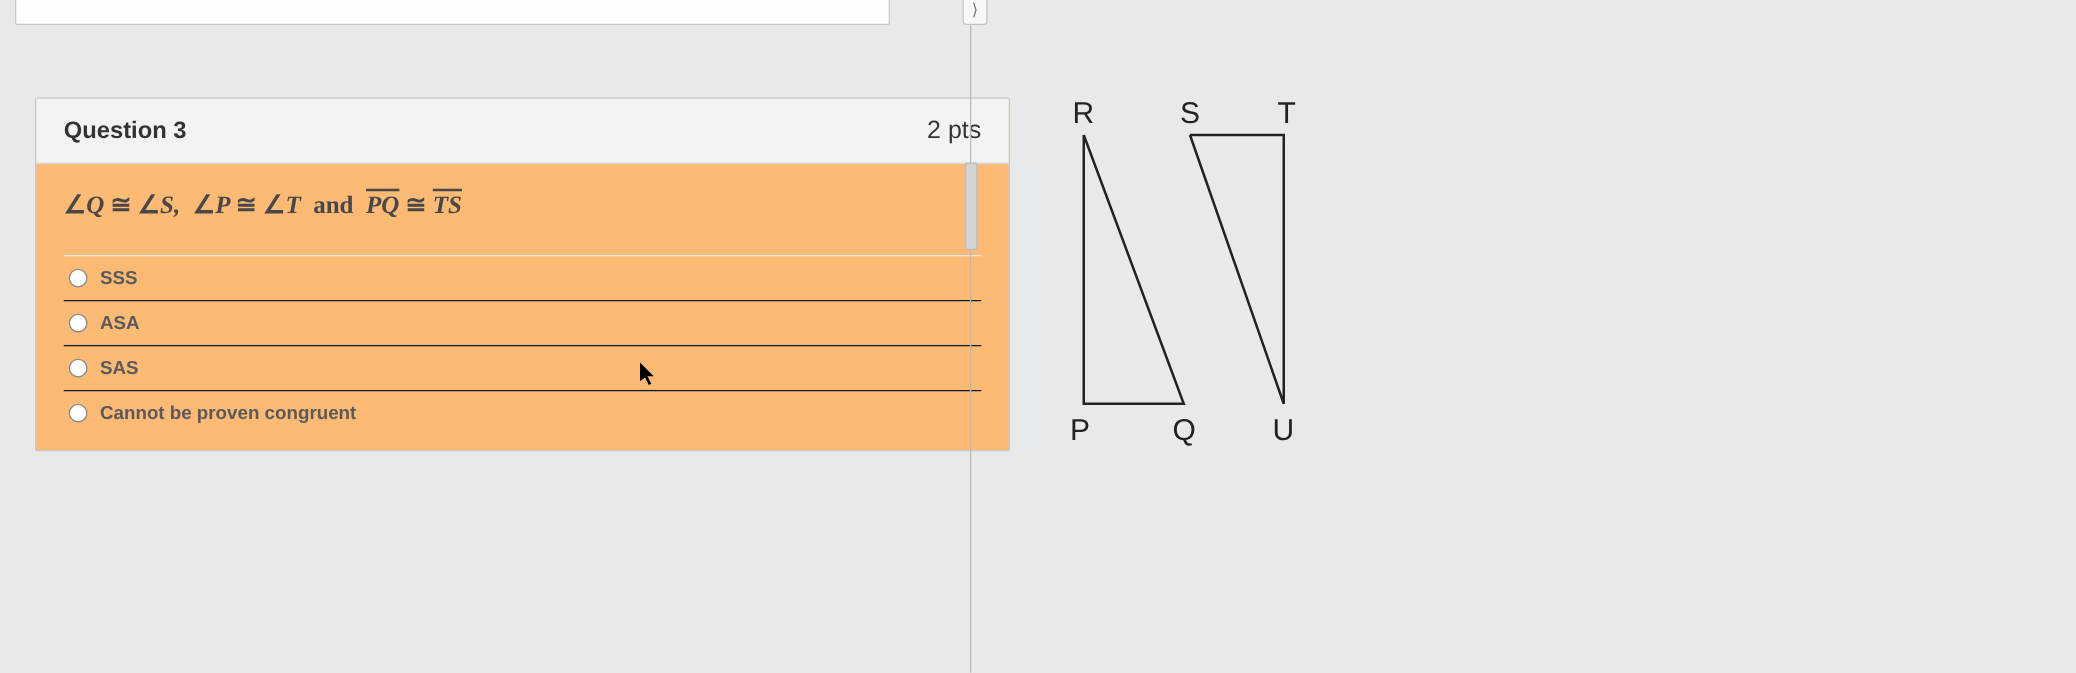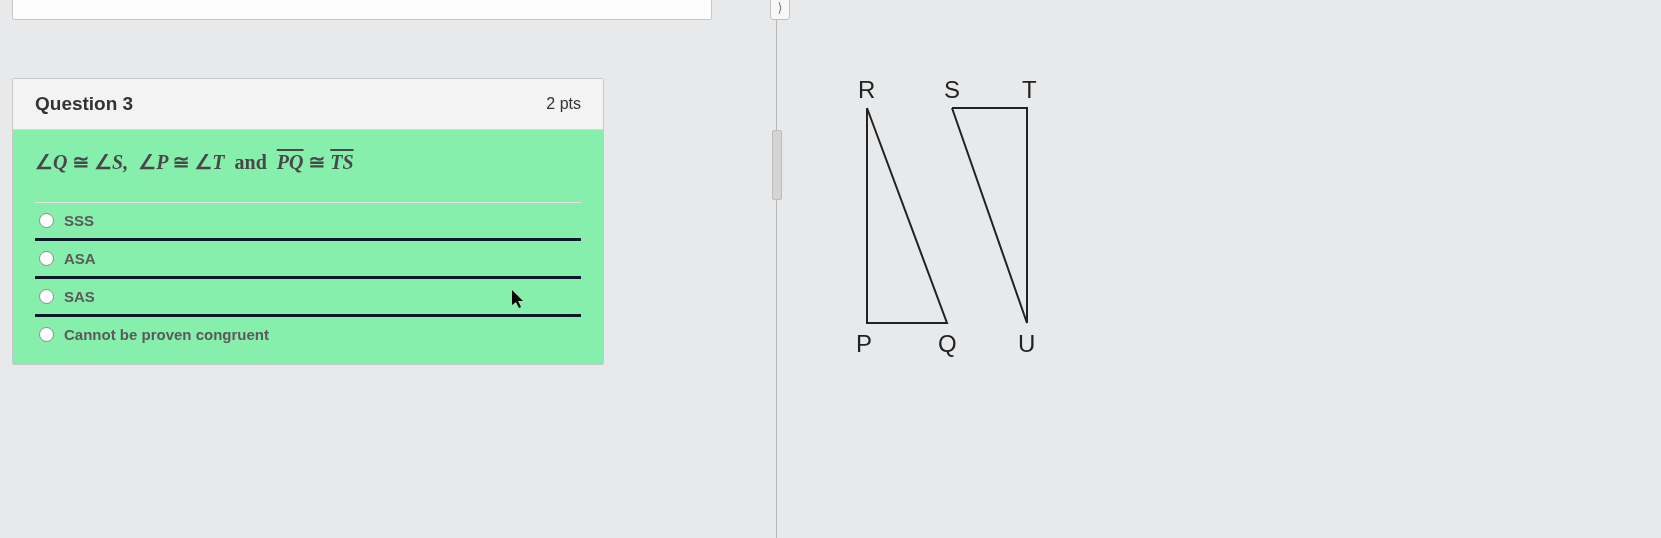--- a/index.html
+++ b/index.html
@@ -24,42 +24,42 @@
     left: 12px;
     top: -20px;
     width: 700px;
     height: 40px;
     background: #fdfdfd;
     border: 1px solid #c8c8c8;
     border-radius: 2px;
   }
   .question-card {
     position: absolute;
-    left: 12px;
+    left: 28px;
     top: 78px;
-    width: 592px;
-    background: #86efac;
+    width: 780px;
+    background: #fdba74;
     border: 1px solid #c8c8c8;
     border-radius: 2px;
   }
   .question-header {
     display: flex;
     justify-content: space-between;
     align-items: center;
     padding: 14px 22px;
     background: #f3f3f3;
     border-bottom: 1px solid #d8d8d8;
   }
   .question-title {
     font-weight: bold;
     font-size: 19px;
     color: #333;
   }
   .question-pts {
-    font-size: 16px;
+    font-size: 20px;
     color: #333;
   }
   .question-body {
     padding: 20px 22px 12px 22px;
     font-weight: bold;
   }
   .given {
     font-family: "Times New Roman", serif;
     font-style: italic;
     font-size: 20px;
@@ -69,21 +69,21 @@
   .given .romansym { font-style: normal; font-family: "Times New Roman", serif; }
   .given .ovl { text-decoration: overline; }
   .options {
     border-top: 1px solid #e4e4e4;
   }
   .option {
     display: flex;
     align-items: center;
     gap: 10px;
     padding: 9px 4px;
-    border-bottom: 3px solid #0f172a;
+    border-bottom: 1px solid #0f172a;
     font-size: 15px;
     color: #5a5a5a;
     cursor: pointer;
   }
   .option:last-child { border-bottom: none; }
   .radio {
     width: 15px;
     height: 15px;
     border: 1.5px solid #8a8a8a;
     border-radius: 50%;

